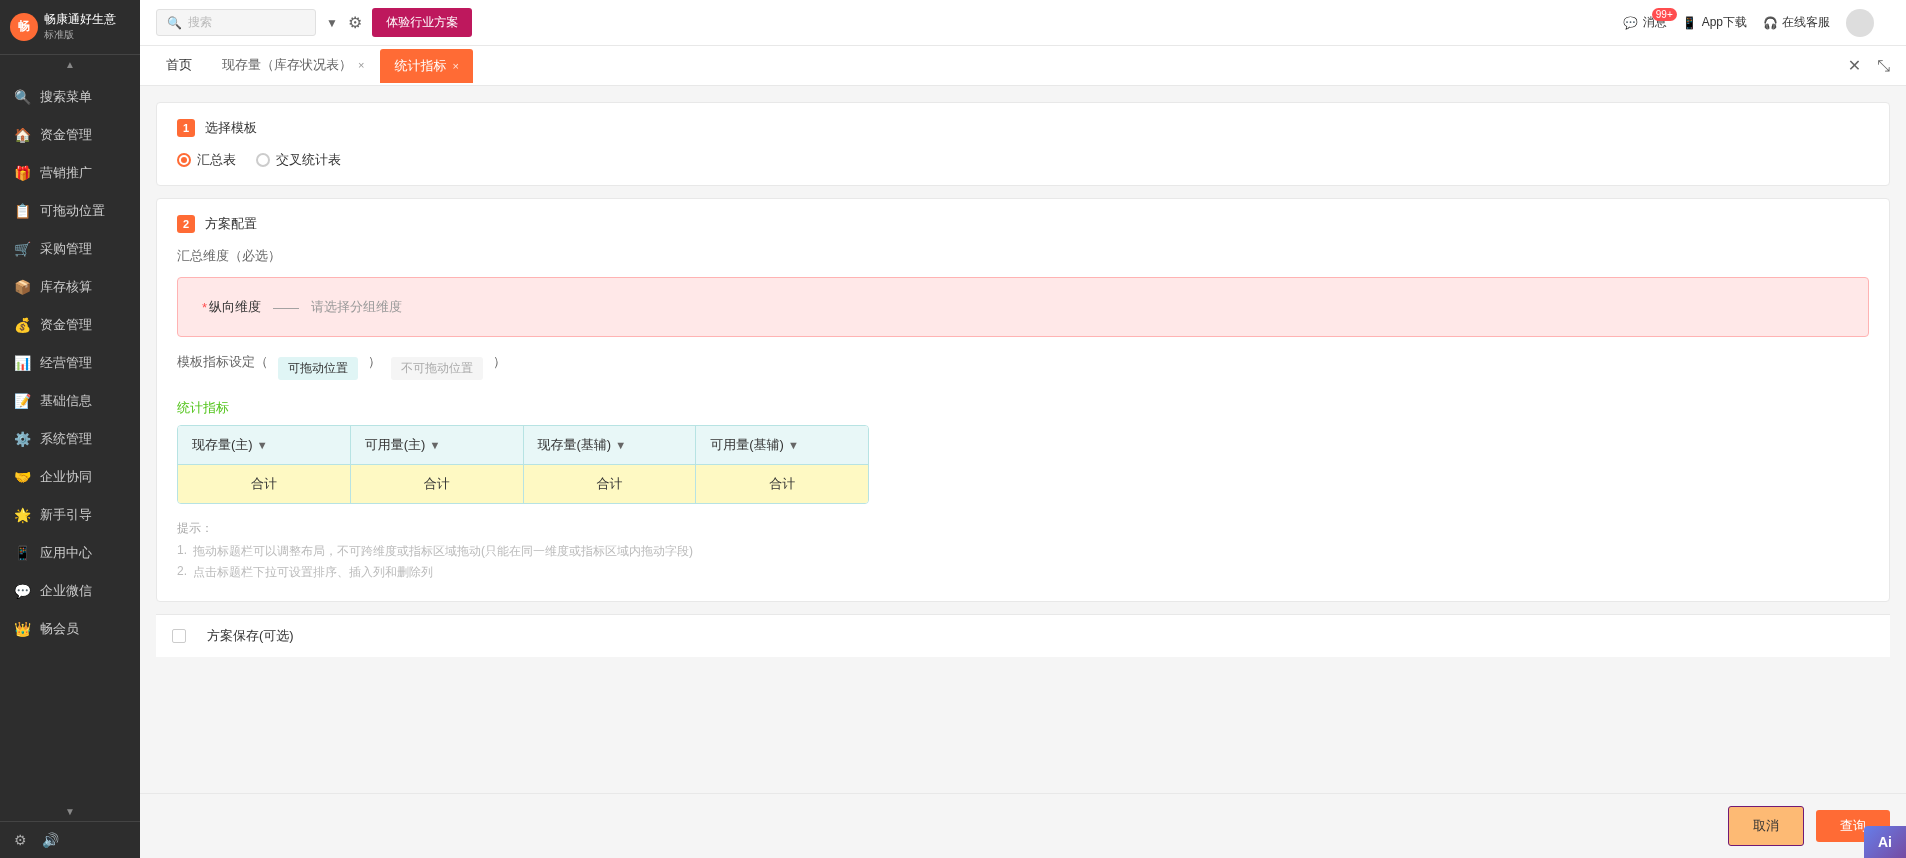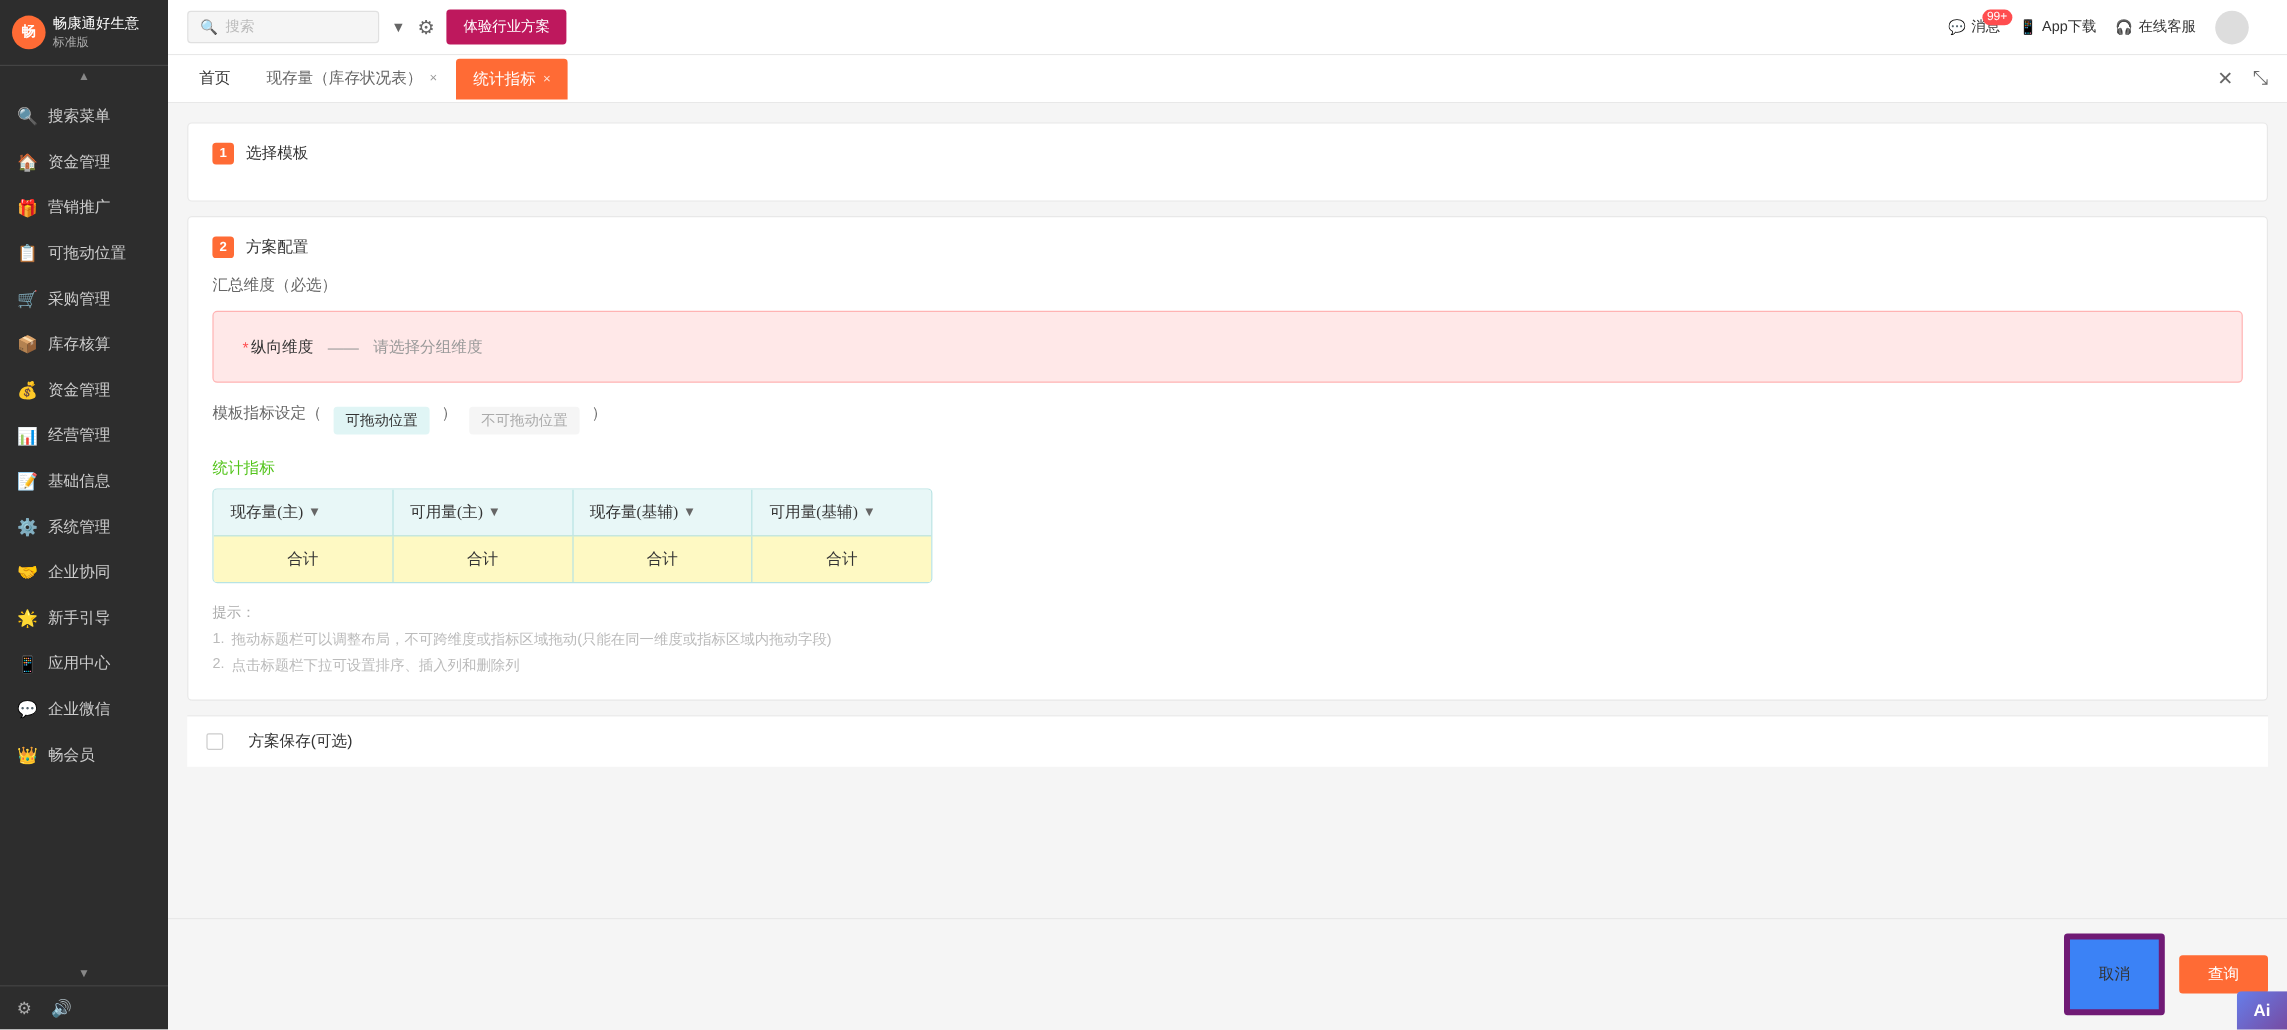--- a/index.html
+++ b/index.html
@@ -160,22 +160,21 @@
     .indicator-tag {
       background: #e0f5f5; border-radius: 3px; padding: 3px 10px;
       font-size: 12px; color: #333;
     }
     .indicator-tag.disabled { background: #f5f5f5; color: #aaa; }
 
     
     .stats-label { color: #52c41a; font-size: 13px; margin-bottom: 8px; font-weight: 500; }
     .stats-table {
       border: 1px solid #b7e3e3; border-radius: 4px; overflow: hidden;
-      width: 600px;
-      font-family: Liberation Serif, serif;
+      width: 692px;
     }
     .stats-table-header { display: flex; background: #e8f7f7; }
     .stats-table-header-cell {
       flex: 1; padding: 10px 14px; border-right: 1px solid #b7e3e3;
       display: flex; align-items: center; gap: 4px; font-size: 13px; color: #333;
     }
     .stats-table-header-cell:last-child { border-right: none; }
     .chevron-icon { font-size: 11px; color: #666; cursor: pointer; }
     .stats-table-row { display: flex; border-top: 1px solid #b7e3e3; background: #fef9c3; }
     .stats-table-cell {
@@ -198,22 +197,22 @@
     }
     .save-label { font-size: 13px; color: #333; cursor: pointer; }
 
     
     .footer-bar {
       display: flex; justify-content: flex-end; align-items: center;
       padding: 12px 16px; background: #f5f5f5; border-top: 1px solid #e8e8e8;
       gap: 12px; flex-shrink: 0;
     }
     .btn-cancel {
-      background: #3b82f6; border: 5px solid #701a75; border-radius: 3px;
-      padding: 20px 24px; font-size: 13px; color: #333; cursor: pointer;
+      background: #fdba74; border: 1px solid #701a75; border-radius: 3px;
+      padding: 10px 24px; font-size: 13px; color: #333; cursor: pointer;
     }
     .btn-query {
       background: #ff6b35; border: none; border-radius: 3px;
       padding: 7px 24px; font-size: 13px; color: #fff; cursor: pointer;
     }
 
     
     .ai-badge {
       position: fixed; right: 0; bottom: 0;
       background: linear-gradient(135deg, #667eea, #764ba2);
@@ -350,20 +349,30 @@
       <button class="tabs-action-btn">⤡</button>
     </div>
   </div>
 
   <div class="content">
 
     <div class="section-card">
       <div class="step-header">
         <div class="step-num">1</div>
         <span class="step-title">选择模板</span>
+      </div>
+      <div class="radio-group">
+        <label class="radio-item">
+          <div class="radio-dot checked"></div>
+          <span>汇总表</span>
+        </label>
+        <label class="radio-item">
+          <div class="radio-dot"></div>
+          <span>交叉统计表</span>
+        </label>
       </div>
     </div>
 
     <div class="section-card">
       <div class="step-header">
         <div class="step-num">2</div>
         <span class="step-title">方案配置</span>
       </div>
 
       <div class="config-label">汇总维度（必选）</div>

